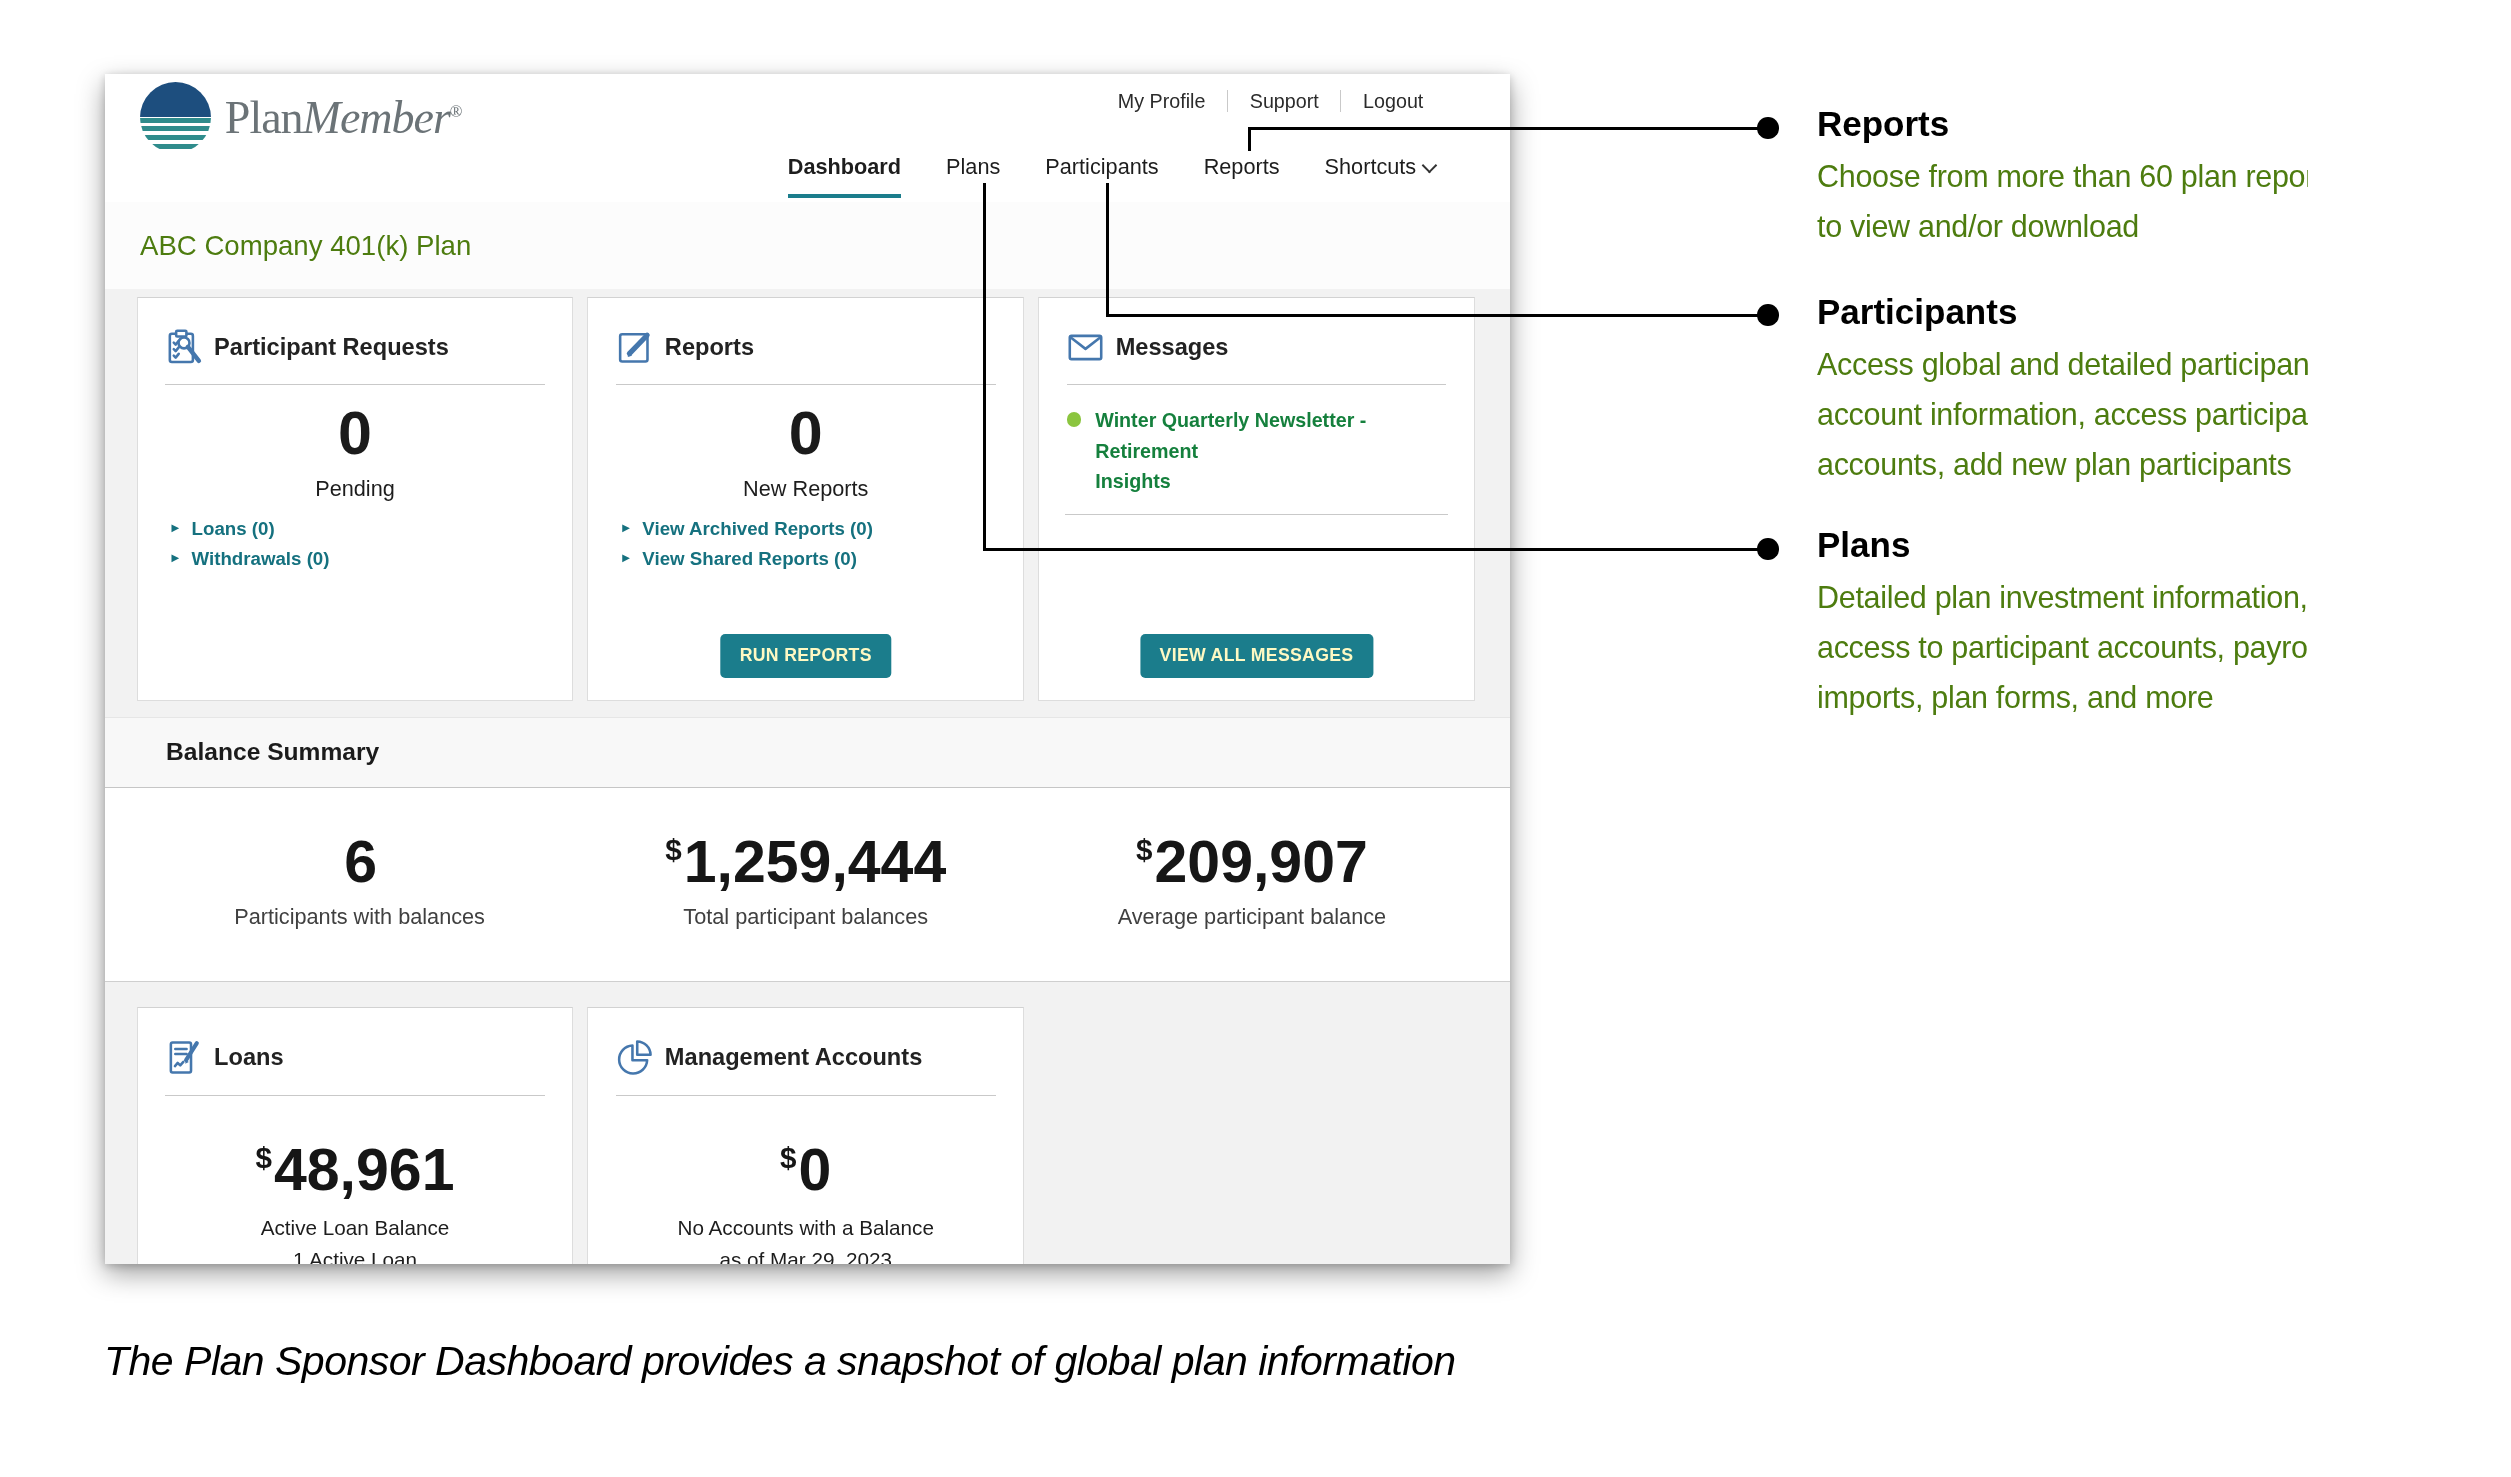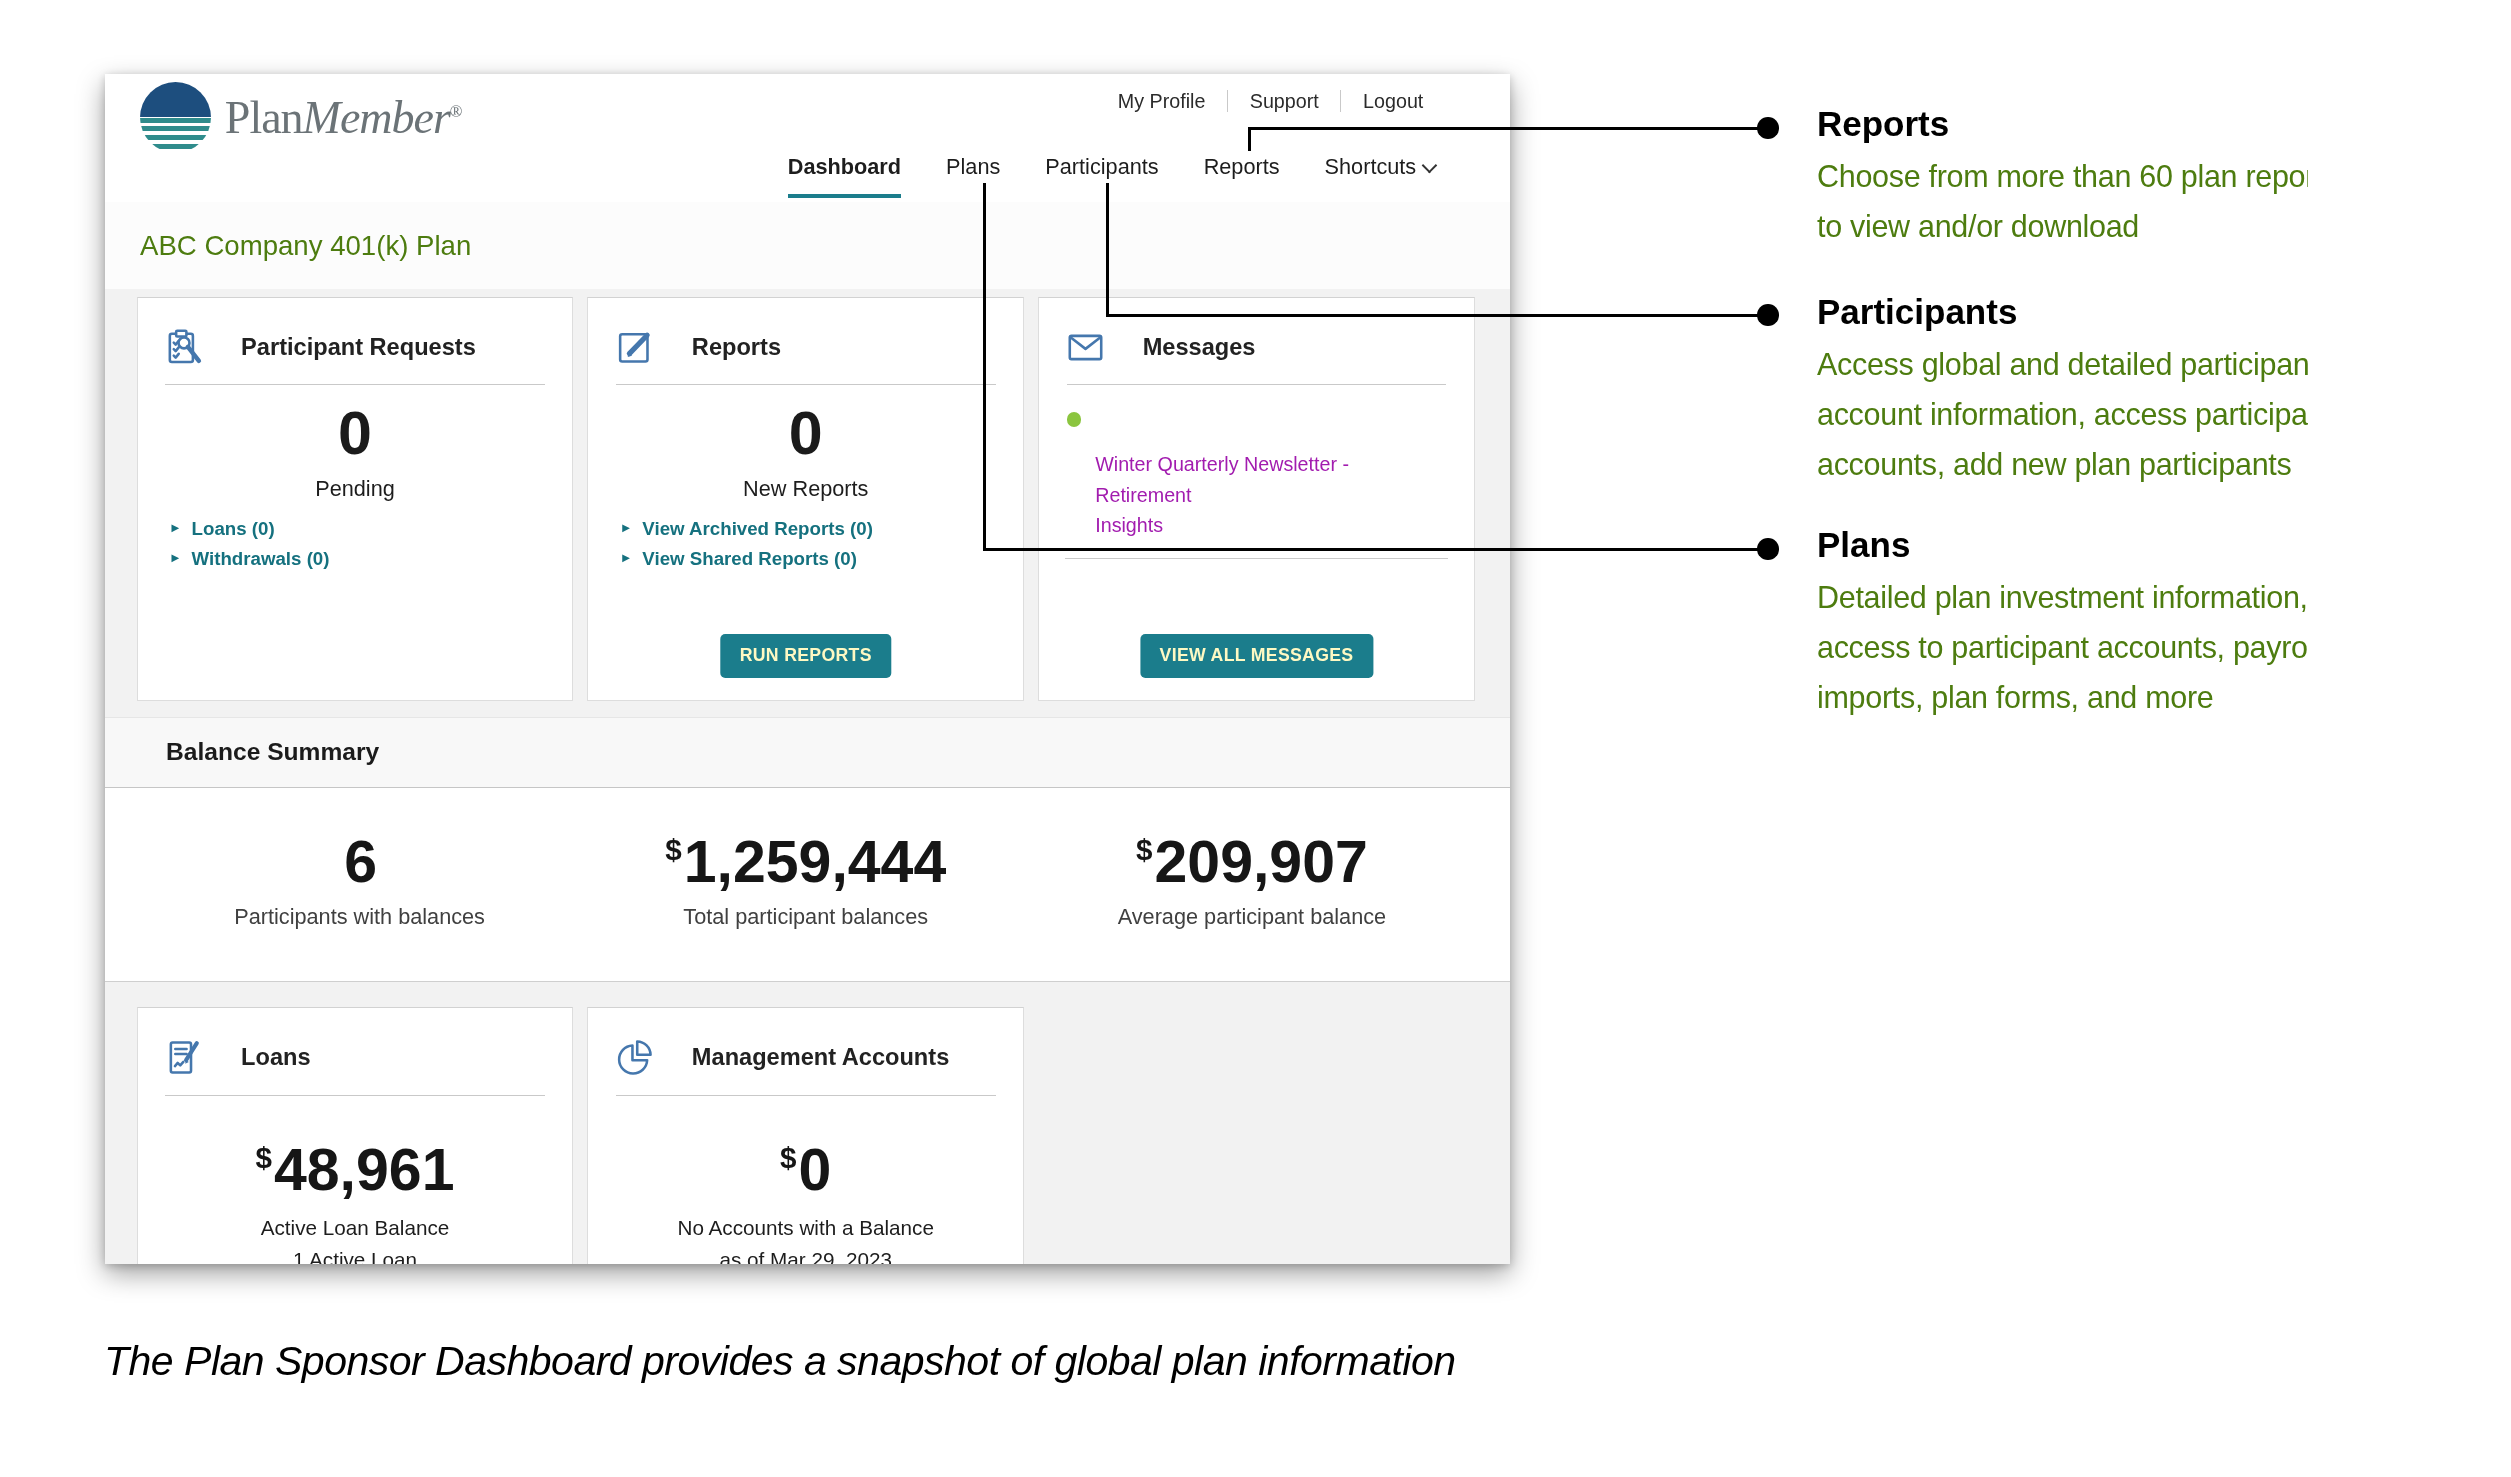--- a/index.html
+++ b/index.html
@@ -27,34 +27,34 @@
   .tab.active{font-weight:700;border-bottom-color:#1b7d8c;}
   .chev{display:inline-block;width:8.9px;height:8.9px;border-right:2px solid #333;border-bottom:2px solid #333;
         transform:rotate(45deg);margin-left:7.9px;margin-bottom:3px;}
 
   
   .main{position:absolute;top:128px;left:0;right:0;bottom:0;background:#f2f2f2;overflow:hidden;}
   .title-row{height:87px;background:#fcfcfc;display:flex;align-items:center;padding-left:35px;
              font-size:27.6px;color:#4d7c0f;}
   .cards-row{position:relative;margin:7.9px 35px 0 31.5px;height:404px;display:grid;grid-template-columns:1fr 1fr 1fr;gap:13.8px;}
   .card{background:#fff;border:1px solid #ddd;border-top-color:#d2d2d2;position:relative;padding:17.7px 25.6px 0;box-sizing:border-box;}
-  .card-head{display:flex;align-items:center;gap:37px;height:63px;}
+  .card-head{display:flex;align-items:center;gap:10px;height:63px;}
   .card-title{font-size:23.6px;font-weight:700;color:#222;}
   .card-hr{border:none;border-top:1px solid #c9c9c9;margin:5.9px 2px 0;}
   .big-count{text-align:center;font-size:61px;font-weight:800;color:#1b1b1b;margin-top:17.7px;line-height:1;}
   .count-label{text-align:center;font-size:21.7px;color:#1d1d1d;margin-top:11.8px;}
   .links{margin-top:15.8px;padding-left:5.9px;}
   .link-row{display:flex;align-items:center;gap:9.9px;color:#15717f;font-size:18.7px;font-weight:700;margin-bottom:7.9px;cursor:pointer;}
   .arrow{font-size:12.8px;line-height:1;}
   .card-btn{position:absolute;bottom:21.7px;left:50%;transform:translateX(-50%);background:#1b7d8c;color:#fef9c3;border:none;
             border-radius:4.9px;font-size:17.7px;font-weight:700;padding:11.8px 19.7px;letter-spacing:0.3px;white-space:nowrap;
             font-family:"Liberation Sans",sans-serif;cursor:pointer;}
   .msg-item{display:flex;gap:13.8px;margin-top:19.7px;padding:0 2px 17.7px;border-bottom:1px solid #c9c9c9;cursor:pointer;}
   .dot{width:14.8px;height:14.8px;border-radius:50%;background:#8bc53f;margin-top:6.9px;flex:none;}
-  .msg-text{font-size:19.7px;font-weight:400;line-height:1.55;color:#a21caf;white-space:pre-line;margin-top:44px;}
+  .msg-text{font-size:19.7px;font-weight:700;line-height:1.55;color:#15803d;white-space:pre-line;}
 
   .band{margin-top:15.8px;background:#f8f8f8;border-top:1px solid #e6e6e6;border-bottom:1px solid #c6c6c6;height:69px;
         display:flex;align-items:center;padding-left:61px;font-size:24.6px;font-weight:700;color:#1b1b1b;}
   .stats{background:#fff;border-bottom:1px solid #cfcfcf;display:grid;grid-template-columns:1fr 1fr 1fr;
          padding:0 35px 0 31.5px;height:193px;align-items:center;}
   .stat{text-align:center;margin-top:-5.9px;}
   .stat-value{font-size:59px;font-weight:800;color:#161616;line-height:1;}
   .cur{font-size:29.6px;font-weight:800;position:relative;top:-21.7px;margin-right:2px;}
   .stat-label{font-size:21.7px;margin-top:11.8px;color:#404040;}
 

